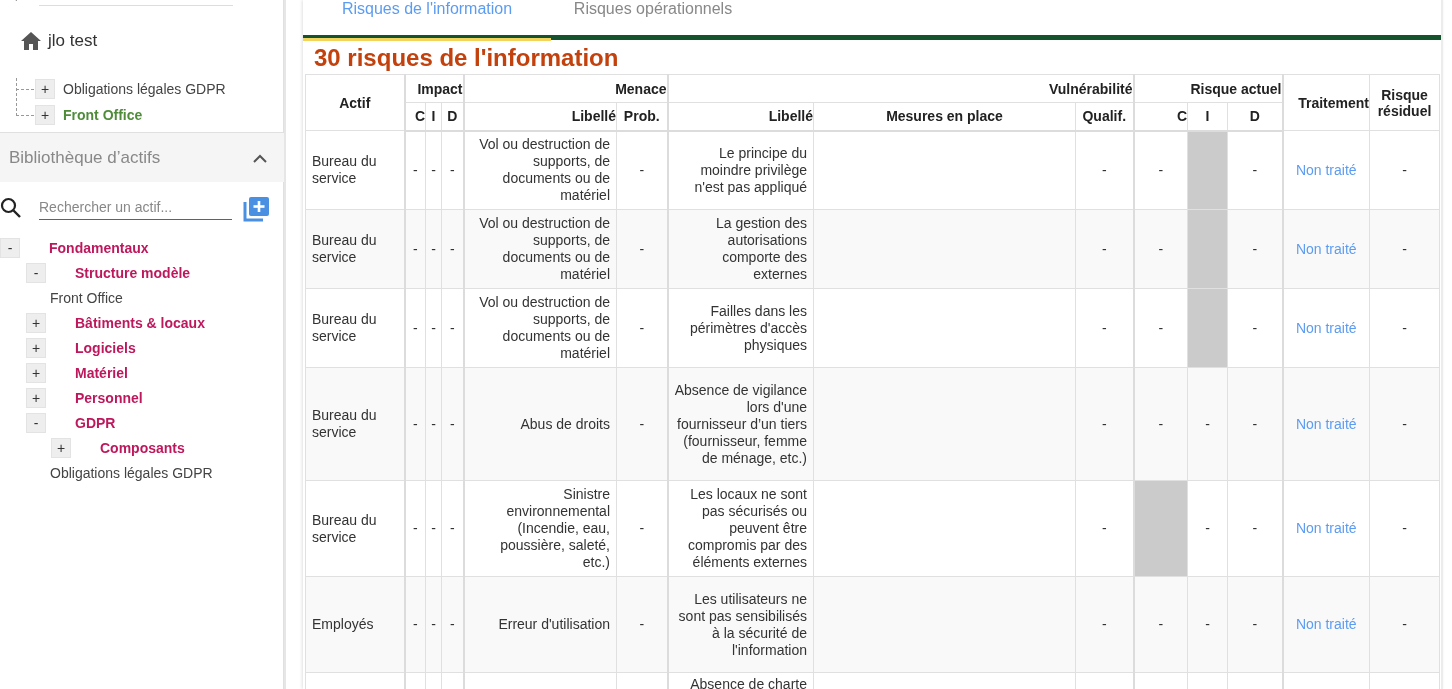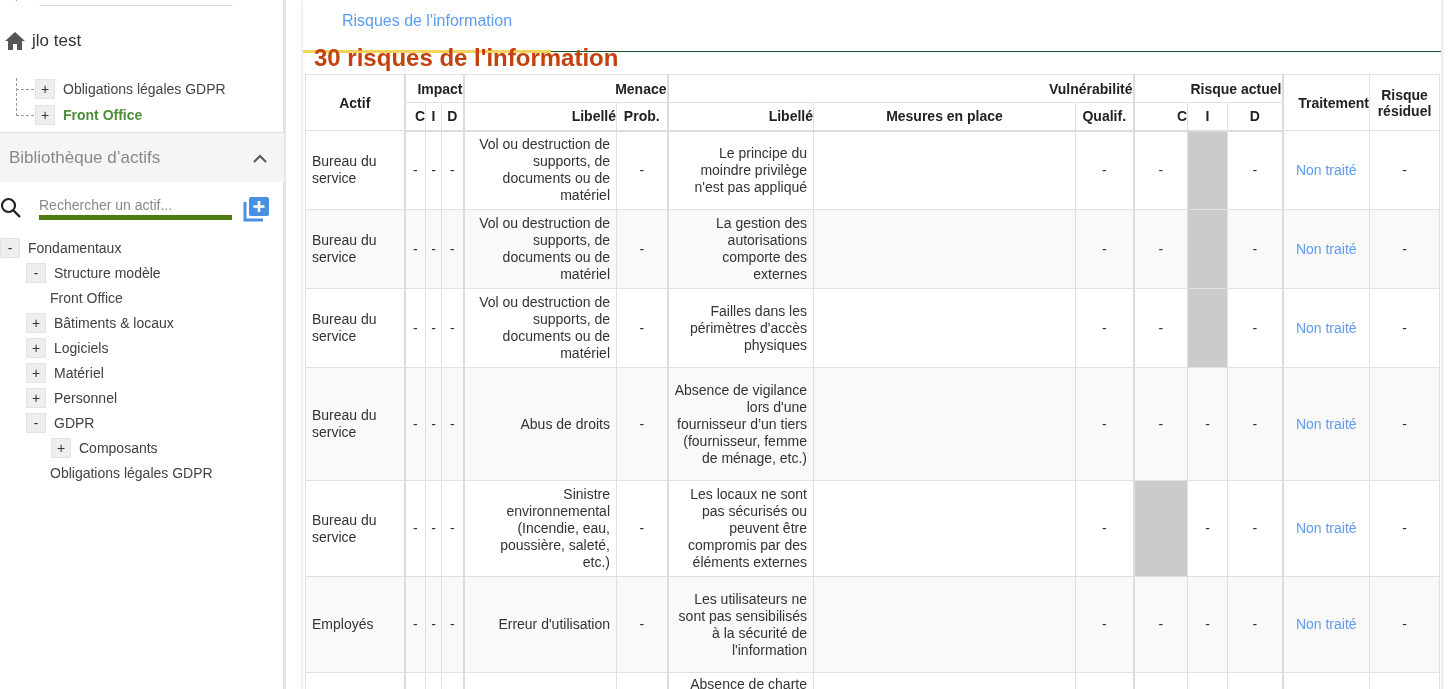--- a/index.html
+++ b/index.html
@@ -6,51 +6,51 @@
     html, body { width: 1452px; height: 689px; overflow: hidden; background: #fff; font-family: "Liberation Sans", sans-serif; color: #333; }
     .app { position: relative; width: 1452px; height: 689px; }
 
     
     .sidebar { position: absolute; left: 0; top: 0; width: 284px; height: 689px; background: #fff; border-right: 1px solid #e0e0e0; }
     .sidebar-divider { position: absolute; left: 284px; top: 0; width: 2px; height: 689px; background: #e6e6e6; }
     .top-search { position: absolute; left: 0; top: -14px; width: 240px; height: 20px; }
     .top-search .icon { position: absolute; left: 2px; top: 0; width: 16px; height: 18px; }
     .top-search .line { position: absolute; left: 39px; top: 19px; width: 194px; height: 1px; background: #ddd; }
 
-    .project { position: absolute; left: 4px; top: 30px; height: 22px; display: flex; align-items: center; }
+    .project { position: absolute; left: 20px; top: 30px; height: 22px; display: flex; align-items: center; }
     .project .home { width: 22px; height: 20px; margin-right: 6px; }
     .project .label { font-size: 17px; color: #333; }
 
     .proj-tree { position: absolute; left: 16px; top: 76px; width: 260px; }
     .proj-tree .vline { position: absolute; left: 0; top: 2px; width: 0; height: 38px; border-left: 1px dashed #999; }
     .proj-node { position: relative; height: 26px; display: flex; align-items: center; }
     .proj-node .hline { width: 18px; height: 0; border-top: 1px dashed #999; margin-right: 1px; }
     .toggle { width: 20px; height: 20px; background: #eee; border: 1px solid #e3e3e3; display: inline-flex; align-items: center; justify-content: center; font-size: 14px; color: #333; margin-right: 8px; cursor: pointer; flex: 0 0 auto; }
     .proj-node .label { font-size: 14px; color: #444; }
     .proj-node .label.active { color: #4e8c3a; font-weight: bold; }
 
     .lib-header { position: absolute; left: 0; top: 132px; width: 284px; height: 50px; background: #f5f5f5; border-top: 1px solid #e0e0e0; display: flex; align-items: center; justify-content: space-between; padding: 0 16px 0 9px; }
     .lib-header .title { font-size: 17px; color: #888; }
     .lib-header .chev { width: 16px; height: 10px; }
 
     .lib-search { position: absolute; left: 0; top: 192px; width: 284px; height: 34px; }
     .lib-search .icon { position: absolute; left: 0; top: 5px; width: 22px; height: 22px; }
-    .lib-search input { position: absolute; left: 39px; top: 2px; width: 193px; height: 26px; border: none; border-bottom: 5px solid #4d7c0f; font-family: "Liberation Sans", sans-serif; font-size: 14px; color: #333; outline: none; background: transparent; }
+    .lib-search input { position: absolute; left: 39px; top: 2px; width: 193px; height: 26px; border: none; border-bottom: 1px solid #4d7c0f; font-family: "Liberation Sans", sans-serif; font-size: 14px; color: #333; outline: none; background: transparent; }
     .lib-search input::placeholder { color: #888; }
     .lib-search .add { position: absolute; left: 243px; top: 4px; width: 27px; height: 26px; }
 
     .lib-tree { position: absolute; left: 0; top: 235px; width: 284px; }
     .lib-node { height: 25px; display: flex; align-items: center; font-size: 14px; color: #333; }
     .lib-node .toggle { margin-right: 8px; }
-    .lib-node .label.bold { font-weight: normal; color: #404040; }
+    .lib-node .label.bold { font-weight: bold; color: #be185d; margin-left: 21px; }
     .lib-node .label.leaf { color: #444; }
 
     
     .main { position: absolute; left: 303px; top: 0; width: 1140px; height: 689px; background: #fff; box-shadow: -1px 0 3px rgba(0,0,0,0.12); }
-    .tabs { position: absolute; left: 0; top: 0; width: 1140px; height: 40px; border-bottom: 1px solid #14532d; margin-top: 12px; }
+    .tabs { position: absolute; left: 0; top: 0; width: 1140px; height: 40px; border-bottom: 5px solid #14532d; }
     .tab { position: absolute; top: 0; height: 40px; font-size: 16px; text-align: center; cursor: pointer; }
     .tab .tl { position: relative; top: -2px; display: block; line-height: 22px; }
     .tab.active { color: #5c9cf0; }
     .tab.active::after { content: ""; position: absolute; left: 0; right: 0; bottom: -1px; height: 3px; background: #f2d35c; }
     .tab.inactive { color: #888; }
 
     .count-title { position: absolute; left: 11px; top: 44px; font-size: 24px; color: #c2410c; font-weight: bold; text-align: right; }
     .right-border { position: absolute; right: 0; top: 0; width: 2px; height: 689px; background: #ececec; }
 
     .table-wrap { position: absolute; left: 2px; top: 74px; }
@@ -163,20 +163,23 @@
         <span class="label leaf">Obligations légales GDPR</span>
       </div>
     </div>
   </aside>
   <div class="sidebar-divider"></div>
 
   <main class="main">
     <div class="tabs">
       <div class="tab active" style="left:0;width:248px">
         <span class="tl">Risques de l'information</span>
+      </div>
+      <div class="tab inactive" style="left:248px;width:204px">
+        <span class="tl">Risques opérationnels</span>
       </div>
     </div>
 
     <h2 class="count-title">30 risques de l'information</h2>
 
     <div class="table-wrap">
       <table>
         <colgroup>
           <col style="width:99px">
             <col style="width:21px">

